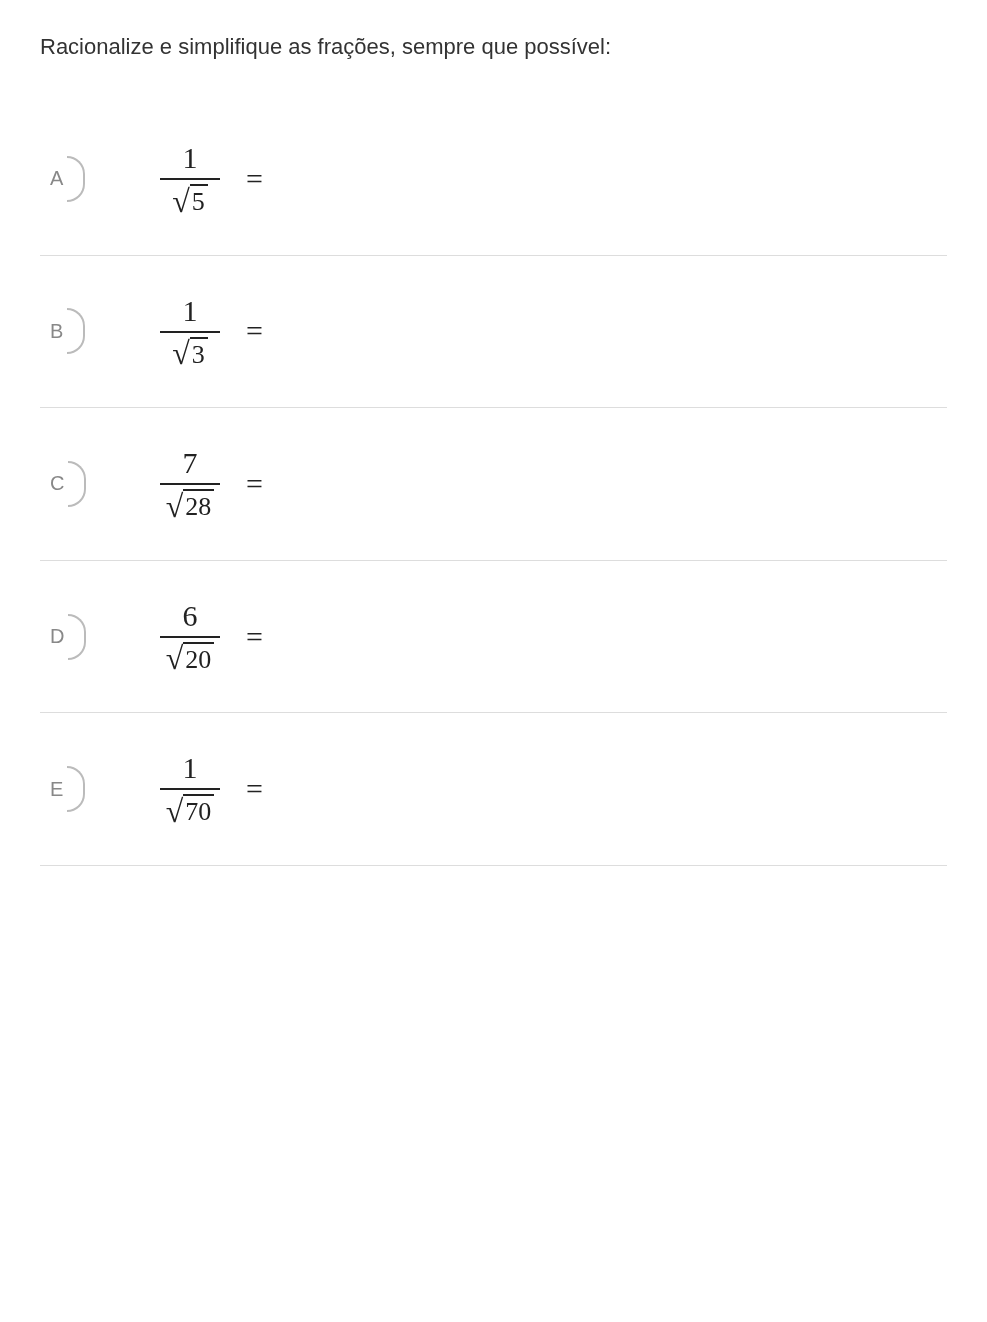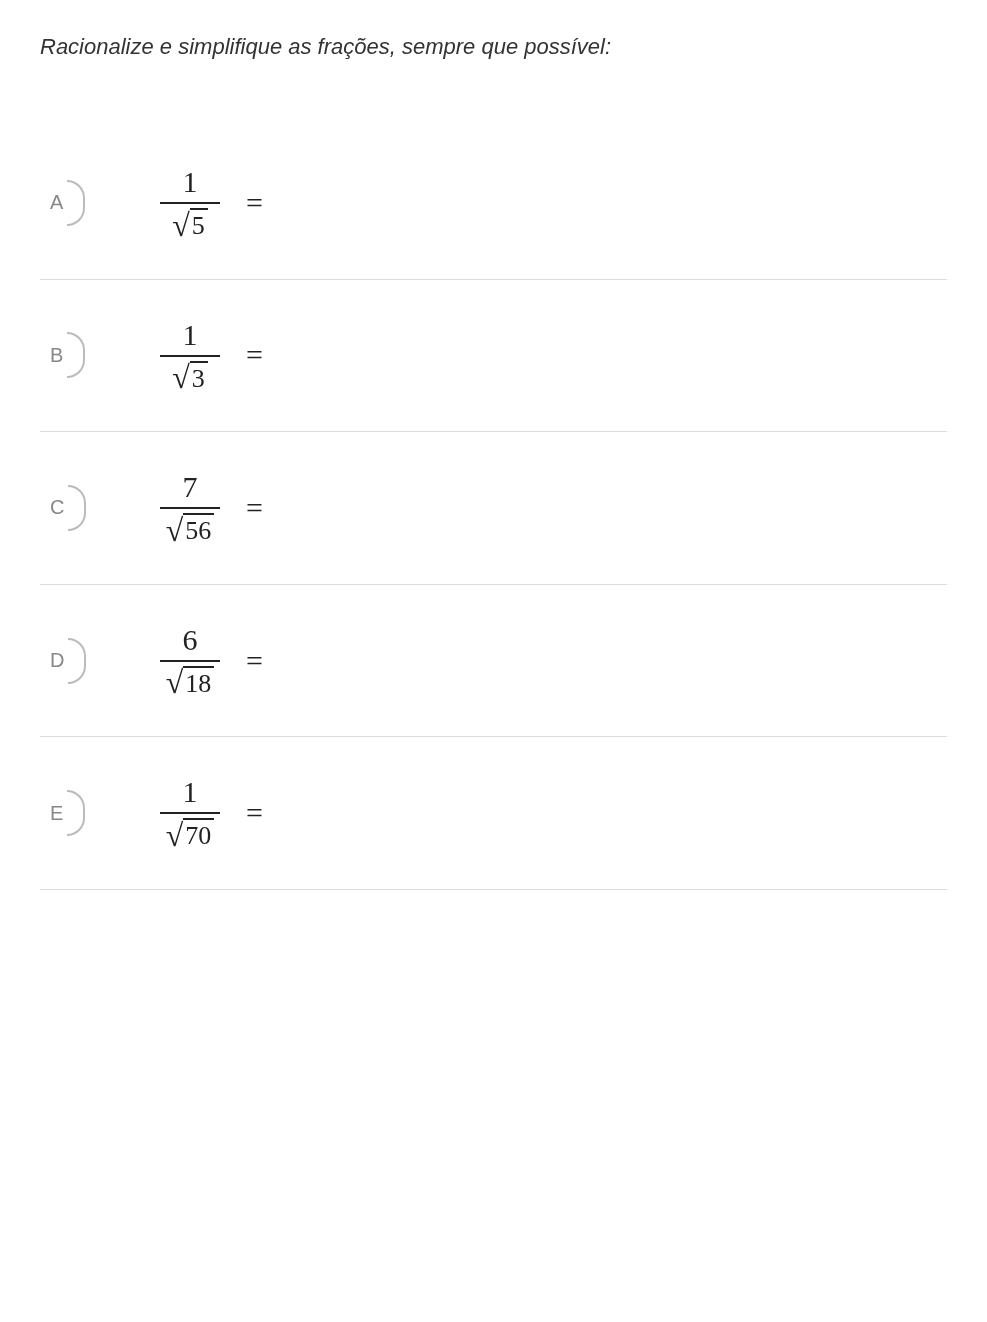--- a/index.html
+++ b/index.html
@@ -13,24 +13,23 @@
       font-family: Georgia, 'Times New Roman', serif;
       width: 987px;
       min-height: 1322px;
       padding: 30px 40px;
       color: #222;
     }
 
     .instructions {
       font-size: 22px;
       line-height: 1.5;
-      margin-bottom: 64px;
+      margin-bottom: 40px;
       font-family: Arial, sans-serif;
       color: #333;
-      font-style: italic;
     }
 
     .problem-list {
       width: 100%;
     }
 
     .problem-item {
       display: flex;
       align-items: center;
       padding: 38px 10px 38px 10px;
@@ -182,40 +181,40 @@
         <span class="label-letter">C</span>
         <span class="label-paren"></span>
       </div>
       <div class="fraction-container">
         <div class="fraction">
           <span class="numerator">7</span>
           <div class="fraction-bar"></div>
           <span class="denominator">
             <span class="sqrt">
               <span class="sqrt-symbol">√</span>
-              <span class="sqrt-content">56</span>
+              <span class="sqrt-content">28</span>
             </span>
           </span>
         </div>
         <span class="equals">=</span>
       </div>
     </div>
     <div class="problem-item">
       <div class="label-container">
         <span class="label-letter">D</span>
         <span class="label-paren"></span>
       </div>
       <div class="fraction-container">
         <div class="fraction">
           <span class="numerator">6</span>
           <div class="fraction-bar"></div>
           <span class="denominator">
             <span class="sqrt">
               <span class="sqrt-symbol">√</span>
-              <span class="sqrt-content">18</span>
+              <span class="sqrt-content">20</span>
             </span>
           </span>
         </div>
         <span class="equals">=</span>
       </div>
     </div>
     <div class="problem-item">
       <div class="label-container">
         <span class="label-letter">E</span>
         <span class="label-paren"></span>

